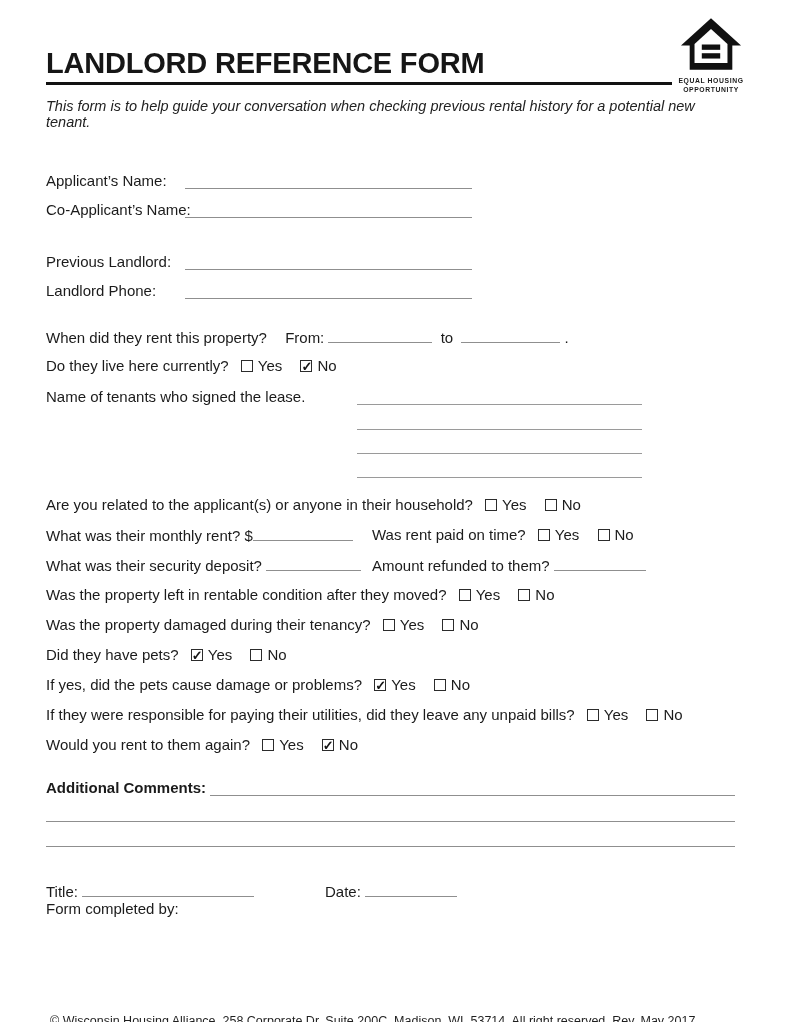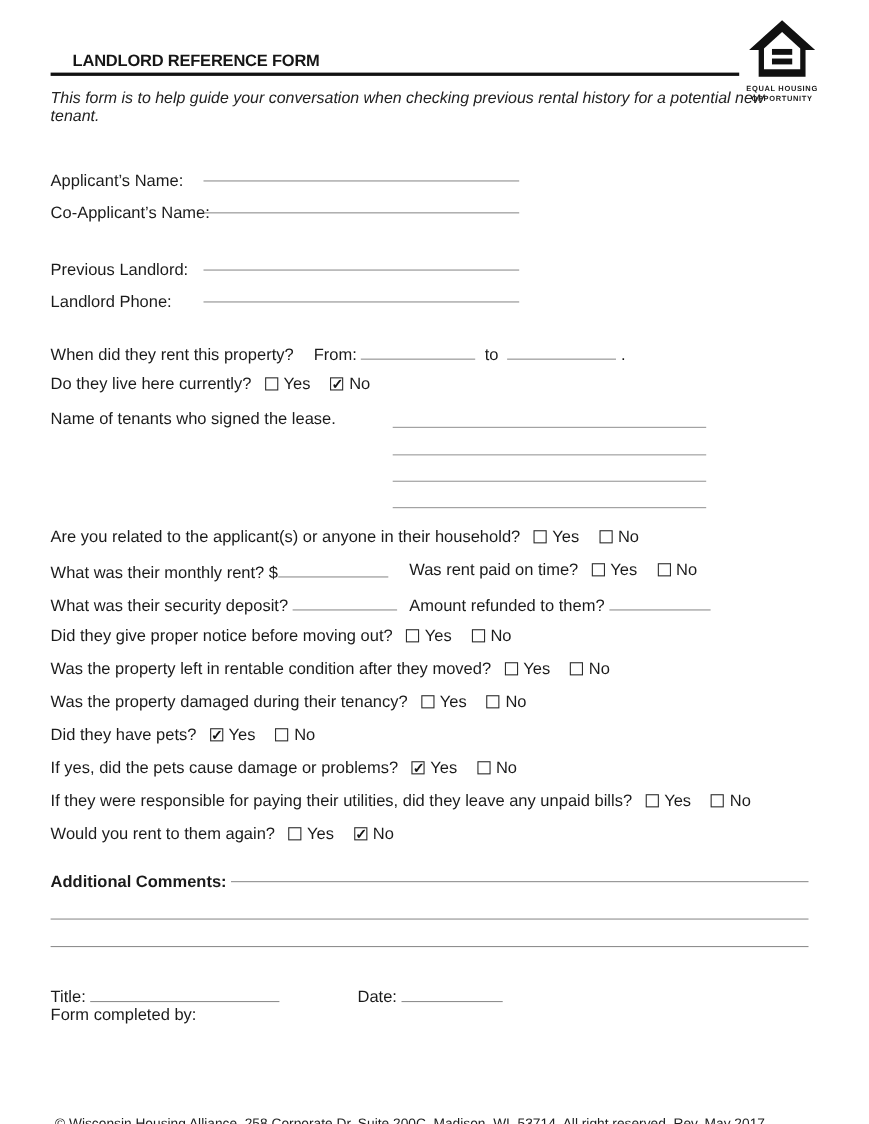--- a/index.html
+++ b/index.html
@@ -8,27 +8,27 @@
     position:relative;
     width:790px; height:1022px;
     background:#ffffff;
     font-family:"Liberation Sans", sans-serif;
     color:#1b1b1b;
     padding:47px 55px 0 46px;
     overflow:hidden;
   }
   
   .title-wrap { border-bottom:3px solid #111; padding-bottom:2px; margin-right:63px; }
-  .title { font-size:15px; font-weight:700; letter-spacing:-0.2px; color:#161616;margin-left:20px; }
+  .title { font-size:29px; font-weight:700; letter-spacing:-0.2px; color:#161616; }
   .subtitle { margin-top:13px; font-size:14.5px; font-style:italic; color:#222; }
   .logo-box { position:absolute; top:17px; right:42px; width:74px; text-align:center; }
   .logo-caption { font-size:6.8px; font-weight:700; letter-spacing:0.6px; color:#1b1b1b; line-height:8px; margin-top:1px; }
   
   .row { height:18px; font-size:15px; line-height:18px; white-space:nowrap; }
-  .frow { display:flex; align-items:center; }
+  .frow { display:flex; align-items:flex-end; }
   .wl { display:inline-block; border-bottom:1px solid #8f8f8f; height:15px; vertical-align:baseline; }
   .frow .wl { margin-bottom:1px; height:auto; }
   .fill { flex:1 1 auto; }
   .lblcol { display:inline-block; width:139px; flex:0 0 139px; }
   .names { width:426px; }
   
   .cb { display:inline-block; width:12px; height:12px; border:1.5px solid #2c2c2c; background:#fff; position:relative; vertical-align:-1px; margin:0 5px 0 8px; }
   .cb.checked::after { content:"\2713"; position:absolute; left:0px; top:-3px; font-size:13px; font-weight:700; color:#141414; }
   .cbl { margin-right:6px; }
   
@@ -153,25 +153,20 @@
       <span class="col-l">
         <span>What was their security deposit?</span>
         <span class="wl" style="width:95px"></span>
       </span>
       <span>
         <span>Amount refunded to them?</span>
         <span class="wl" style="width:92px"></span>
       </span>
     </div>
 
-    <div class="row q">
-      <span>Did they give proper notice before moving out?</span>
-      <span class="cb"></span><span class="cbl">Yes</span>
-      <span class="cb"></span><span class="cbl">No</span>
-    </div>
 
     <div class="row q">
       <span>Was the property left in rentable condition after they moved?</span>
       <span class="cb"></span><span class="cbl">Yes</span>
       <span class="cb"></span><span class="cbl">No</span>
     </div>
 
     <div class="row q">
       <span>Was the property damaged during their tenancy?</span>
       <span class="cb"></span><span class="cbl">Yes</span>

